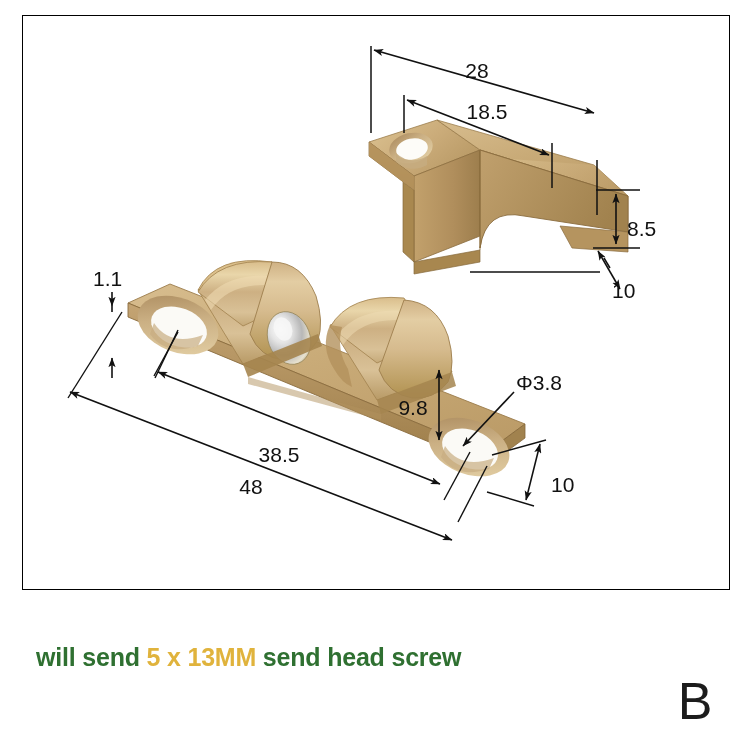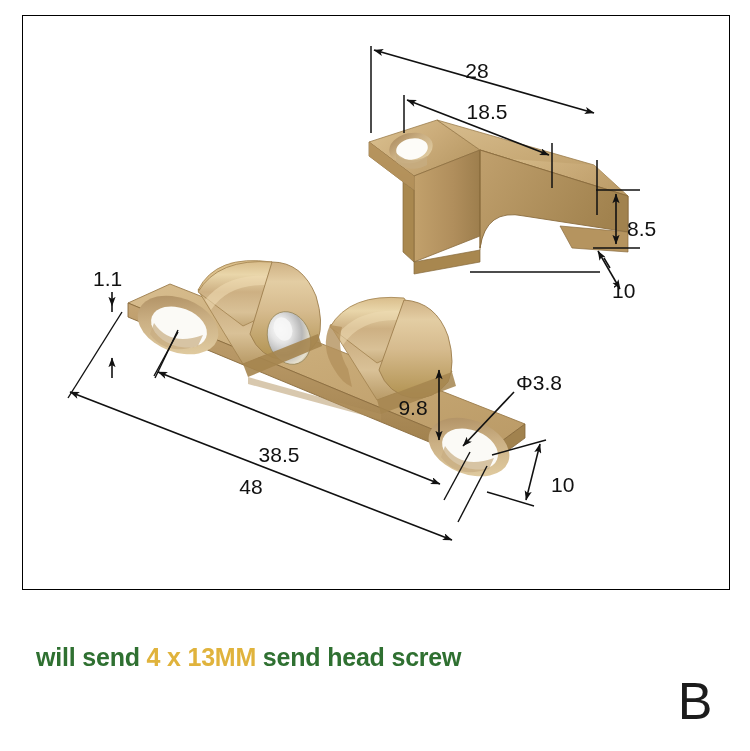--- a/index.html
+++ b/index.html
@@ -308,16 +308,16 @@
       <line x1="514" y1="392" x2="463" y2="446" stroke="#111" stroke-width="1.6" marker-end="url(#arrHead)"></line>
       <text class="dim-text" x="516" y="390" text-anchor="start">Φ3.8</text>
     </g>
 
     <line x1="178" y1="332" x2="154" y2="376" stroke="#111" stroke-width="1.4"></line>
   </svg>
 
   <div class="part-letter">B</div>
 
   <div class="caption">
-    <span class="seg-green">will send </span><span class="seg-gold">4 x 13MM</span><span class="seg-green"> send head screw</span>
+    <span class="seg-green">will send </span><span class="seg-gold">5 x 13MM</span><span class="seg-green"> send head screw</span>
   </div>
 
 </div>
 
 </body></html>

